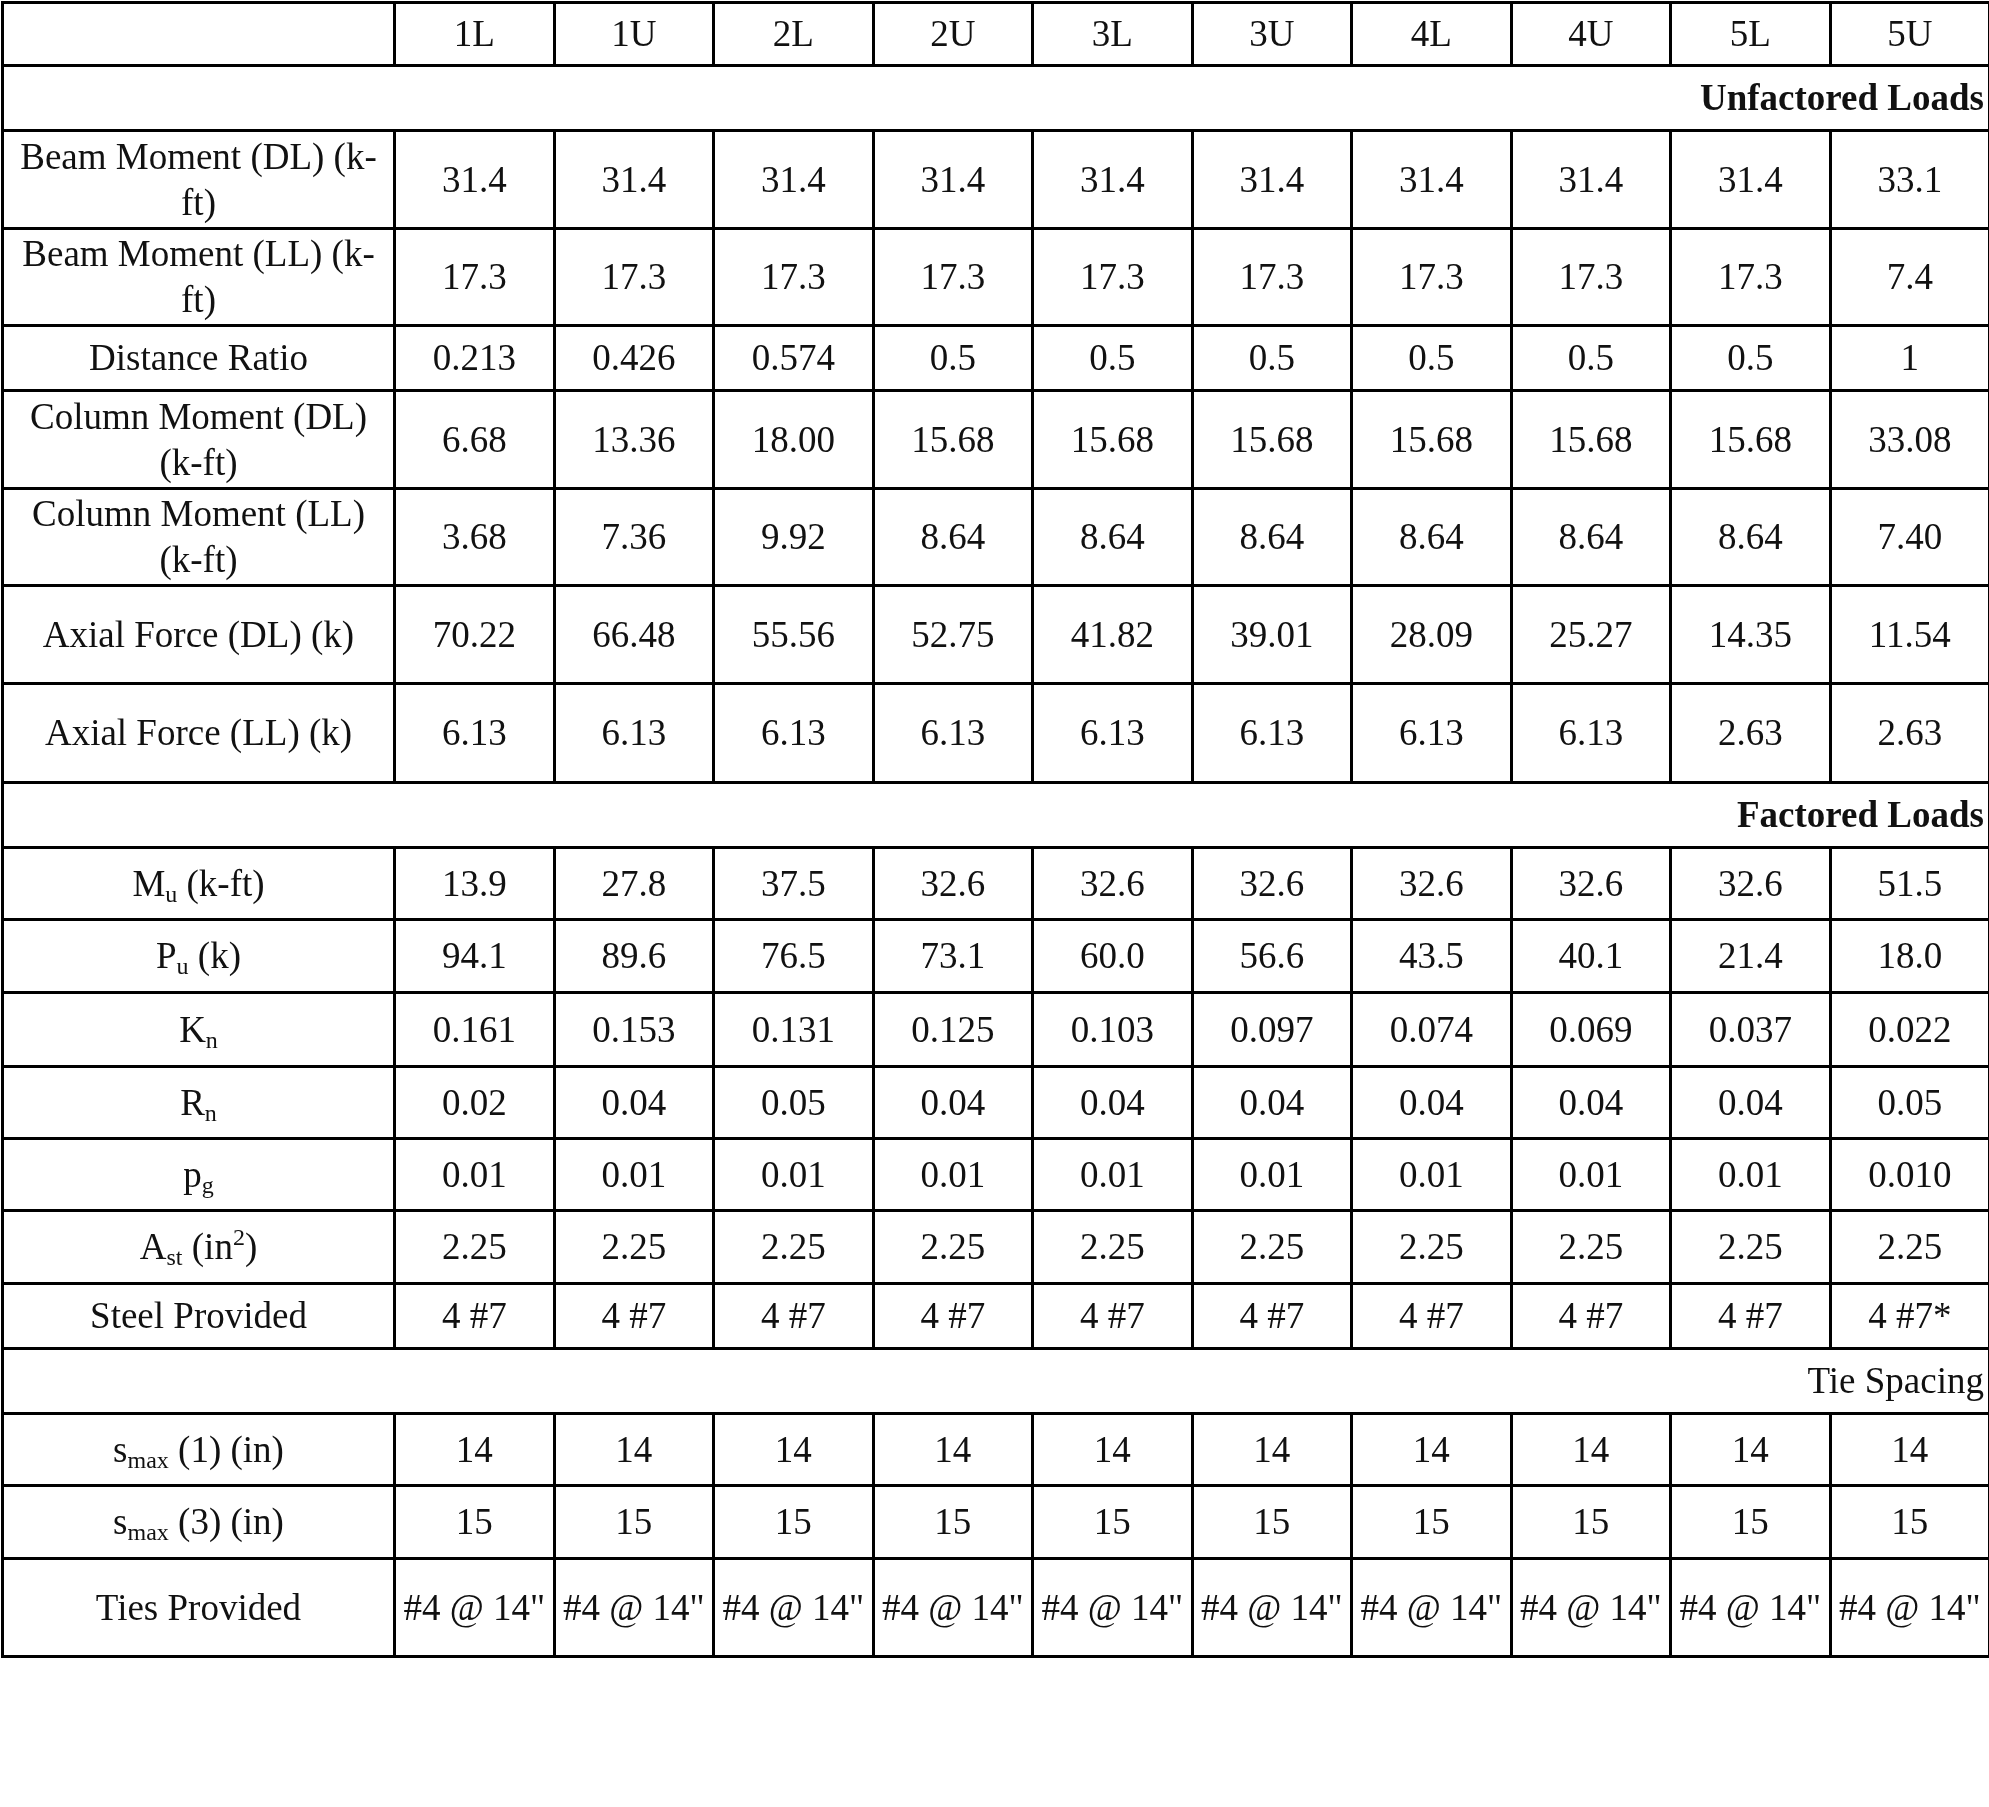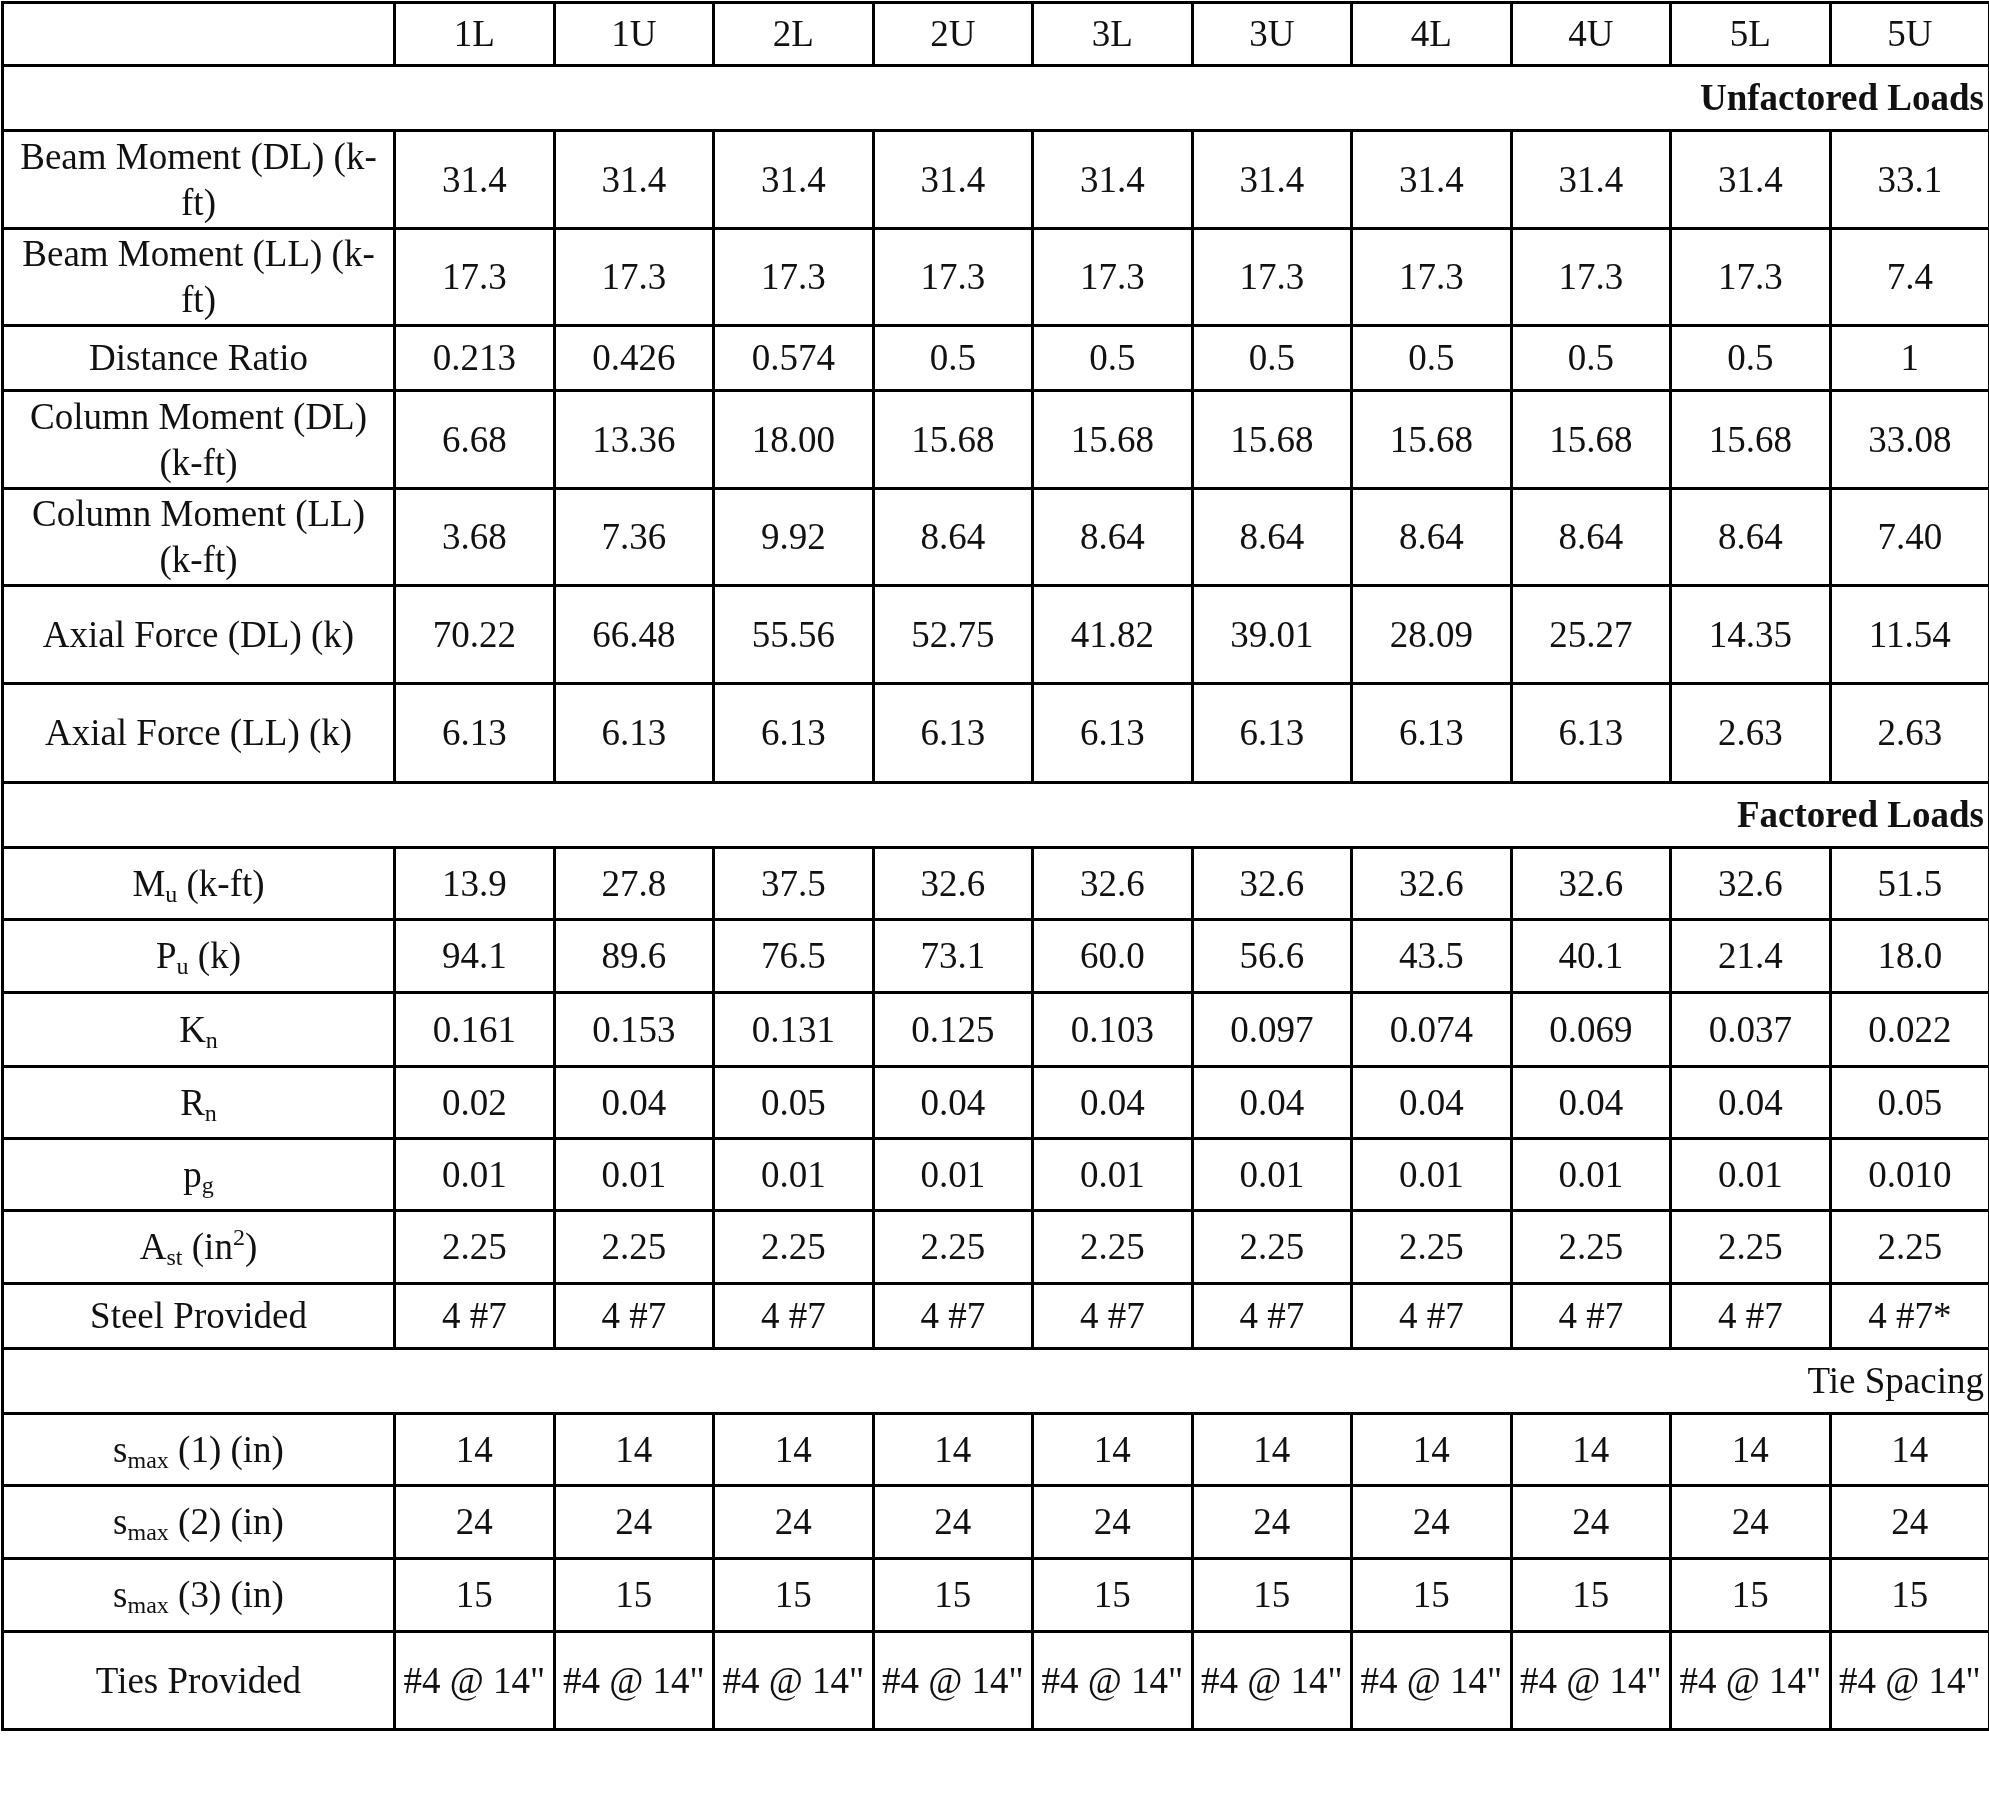--- a/index.html
+++ b/index.html
@@ -257,33 +257,20 @@
         <td>14</td>
         <td>14</td>
         <td>14</td>
         <td>14</td>
         <td>14</td>
         <td>14</td>
         <td>14</td>
         <td>14</td>
       </tr>
       <tr style="height:73px">
-        <td><span>s</span><sub>max</sub><span style="white-space: pre;"> (2) (in)</span></td>
-        <td>24</td>
-        <td>24</td>
-        <td>24</td>
-        <td>24</td>
-        <td>24</td>
-        <td>24</td>
-        <td>24</td>
-        <td>24</td>
-        <td>24</td>
-        <td>24</td>
-      </tr>
-      <tr style="height:73px">
         <td><span>s</span><sub>max</sub><span style="white-space: pre;"> (3) (in)</span></td>
         <td>15</td>
         <td>15</td>
         <td>15</td>
         <td>15</td>
         <td>15</td>
         <td>15</td>
         <td>15</td>
         <td>15</td>
         <td>15</td>

